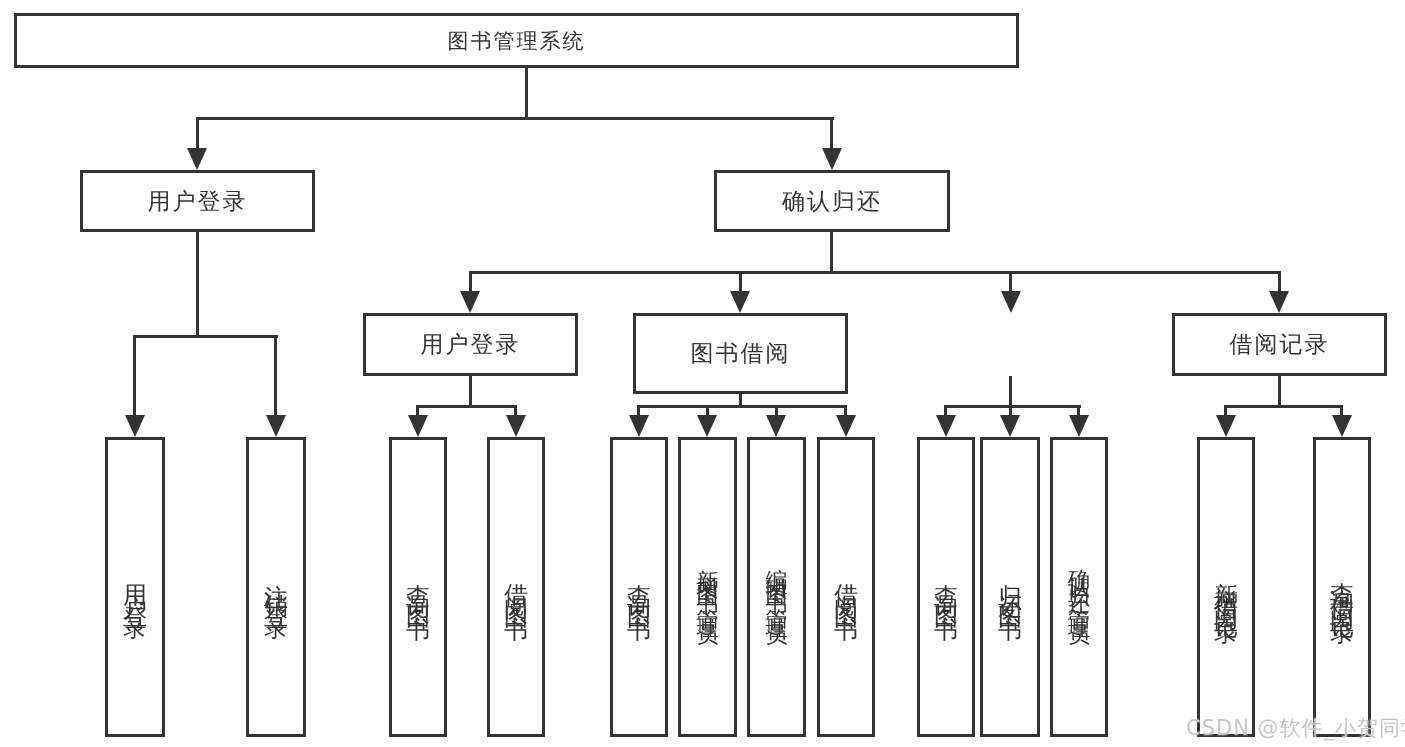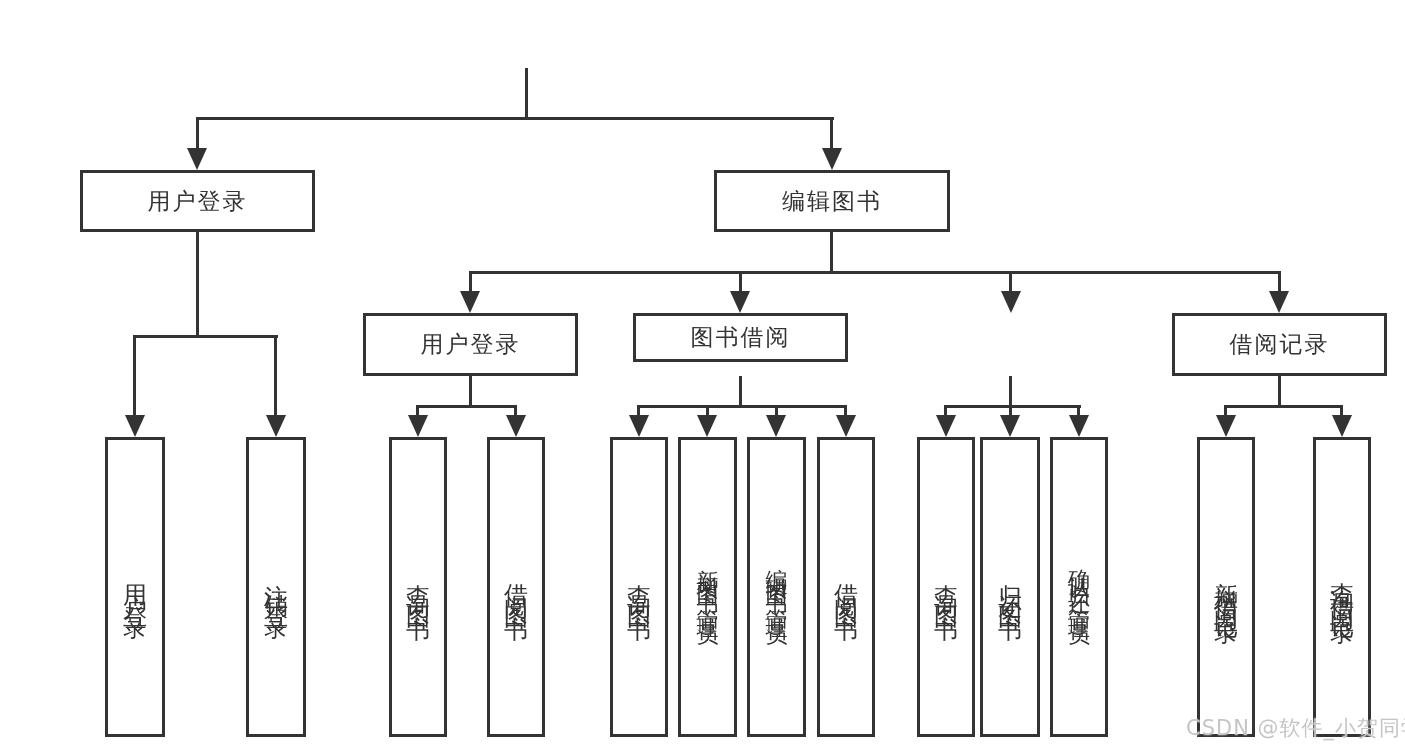--- a/index.html
+++ b/index.html
@@ -32,33 +32,36 @@
   .watermark{
     position:absolute;left:1186px;top:714px;z-index:5;white-space:nowrap;
     font-size:21px;letter-spacing:1px;color:#c5c5c5;text-shadow:0 0 2px #ffffff;
   }
 </style>
 </head>
 <body>
 
 <div id="canvas">
 
+  <div class="hbox rootbox" style="left:14px;top:13px;width:1005px;height:55px;">
+    <span>图书管理系统</span>
+  </div>
 
   <div class="vline" style="left:525px;top:68px;height:52px;"></div>
   <div class="hline" style="left:196px;top:117px;width:638px;"></div>
   <div class="vline" style="left:196px;top:117px;height:32px;"></div>
   <div class="arrow" style="left:187px;top:148px;"></div>
   <div class="vline" style="left:830px;top:117px;height:32px;"></div>
   <div class="arrow" style="left:822px;top:148px;"></div>
 
   <div class="hbox" style="left:80px;top:170px;width:235px;height:62px;">
     <span>用户登录</span>
   </div>
   <div class="hbox" style="left:714px;top:170px;width:236px;height:62px;">
-    <span>编辑图书</span>
+    <span>确认归还</span>
   </div>
 
   <div class="vline" style="left:196px;top:232px;height:104px;"></div>
   <div class="hline" style="left:133px;top:335px;width:145px;"></div>
   <div class="vline" style="left:133px;top:335px;height:81px;"></div>
   <div class="arrow" style="left:125px;top:415px;"></div>
   <div class="vline" style="left:274px;top:335px;height:81px;"></div>
   <div class="arrow" style="left:266px;top:415px;"></div>
 
   <div class="vline" style="left:830px;top:232px;height:41px;"></div>
@@ -68,21 +71,21 @@
   <div class="vline" style="left:739px;top:271px;height:22px;"></div>
   <div class="arrow" style="left:730px;top:291px;"></div>
   <div class="vline" style="left:1009px;top:271px;height:22px;"></div>
   <div class="arrow" style="left:1001px;top:291px;"></div>
   <div class="vline" style="left:1278px;top:271px;height:22px;"></div>
   <div class="arrow" style="left:1269px;top:291px;"></div>
 
   <div class="hbox" style="left:363px;top:313px;width:215px;height:63px;">
     <span>用户登录</span>
   </div>
-  <div class="hbox" style="left:633px;top:313px;width:215px;height:49px;">
+  <div class="hbox" style="left:633px;top:313px;width:215px;height:81px;">
     <span>图书借阅</span>
   </div>
   <div class="hbox" style="left:1172px;top:313px;width:215px;height:63px;">
     <span>借阅记录</span>
   </div>
 
   <div class="vline" style="left:469px;top:376px;height:31px;"></div>
   <div class="hline" style="left:416px;top:405px;width:101px;"></div>
   <div class="vline" style="left:416px;top:405px;height:12px;"></div>
   <div class="arrow" style="left:408px;top:415px;"></div>

